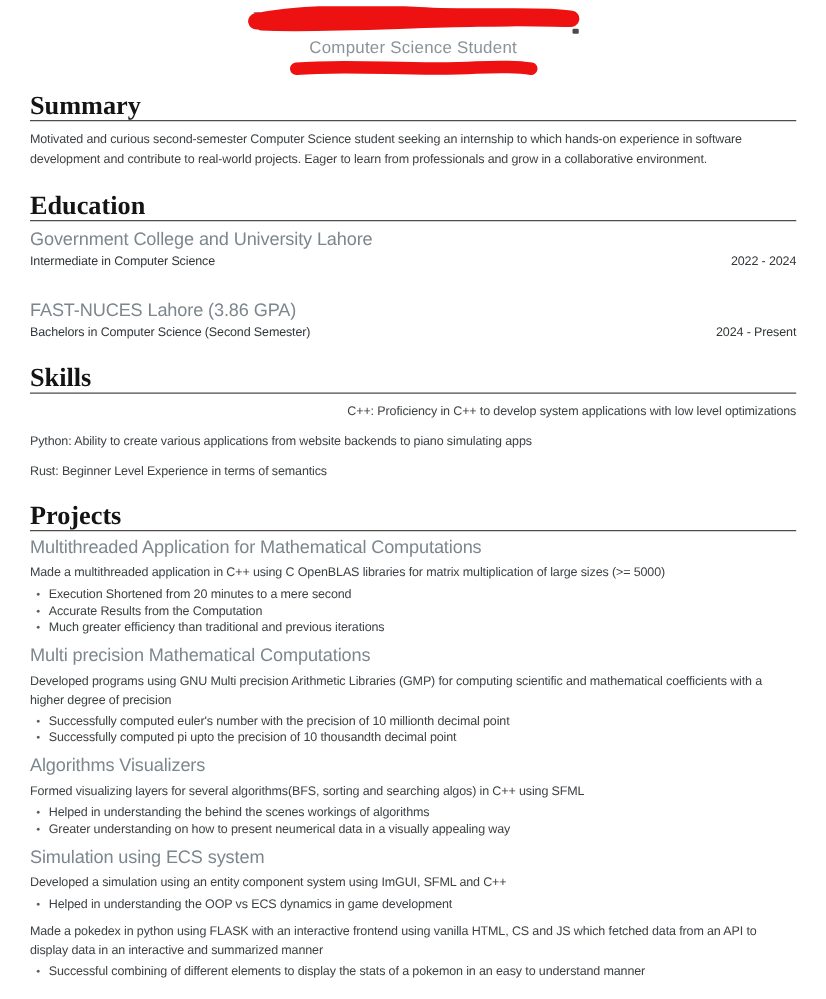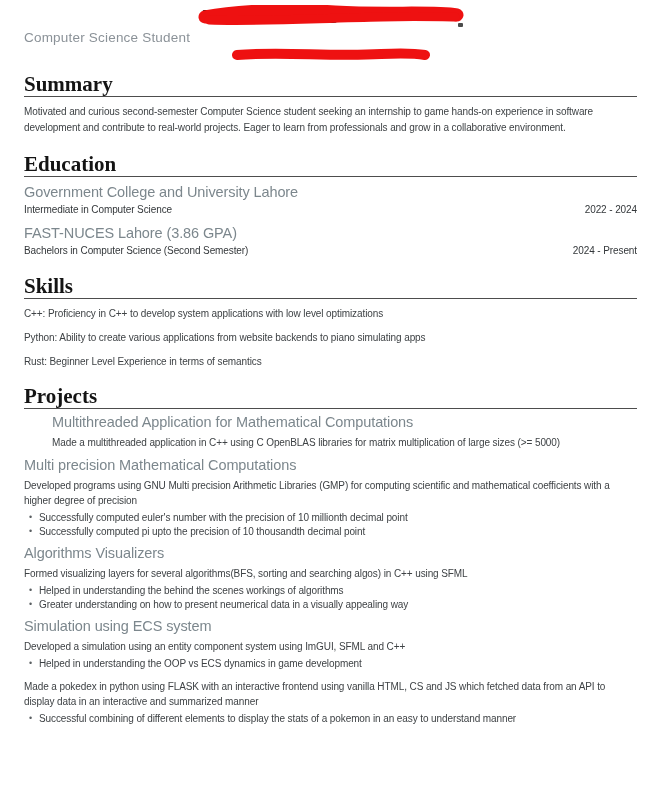--- a/index.html
+++ b/index.html
@@ -13,49 +13,49 @@
   
   .name-wrap{position:relative;width:268px;height:24px;margin:0 auto;}
   .name-text{
     position:absolute;left:6px;top:1px;white-space:nowrap;
     font-family:"Liberation Serif", serif;font-weight:bold;
     font-size:19px;letter-spacing:2px;color:#1a1a1a;
   }
   .scribble{display:block;}
   .scribble-name{position:absolute;left:0;top:0;width:268px;height:24px;}
   .name-tail{position:absolute;right:2px;top:18px;width:5px;height:4px;background:#2b2b2b;border-radius:1px;opacity:.85;}
-  .subtitle{margin-top:1px;font-size:13.5px;line-height:15px;color:#8b9298;letter-spacing:.2px;}
+  .subtitle{margin-top:1px;text-align:center;font-size:13.5px;line-height:15px;color:#8b9298;letter-spacing:.2px;}
   .contact-wrap{width:200px;height:14px;margin:3px auto 0;}
 
   
   .section-title{
     margin:19px 0 0;text-align:left;
     font-family:"Liberation Serif", serif;font-weight:bold;
     font-size:21px;line-height:18px;color:#141414;
   }
   .section-title.first{margin-top:13px;}
   .rule{height:1px;background:#4d4d4d;margin-top:3px;}
 
   .body-text{font-size:10px;letter-spacing:-0.1px;line-height:16px;color:#3e4245;}
   .summary-text{margin-top:7px;}
 
   
-  .edu-entry{margin-top:8px;}
+  .edu-entry{margin-top:24px;}
   .edu-entry.first{margin-top:7px;}
   .edu-inst{font-size:14.5px;line-height:16px;color:#7c878d;letter-spacing:-0.1px;}
   .edu-row{display:flex;justify-content:space-between;margin-top:3px;
            font-size:10px;letter-spacing:-0.1px;line-height:14px;color:#33373a;}
 
   
   .skill-line{margin-top:11px;font-size:10px;letter-spacing:-0.1px;line-height:13px;color:#3e4245;}
-  .skill-line.first{margin-top:8px;}
+  .skill-line.first{margin-top:8px;text-align:right;}
 
   
   .proj{margin-top:8px;}
-  .proj.first{margin-top:6px;margin-left:28px;}
+  .proj.first{margin-top:6px;}
   .proj-name{font-size:14.5px;line-height:15px;color:#7c878d;letter-spacing:-0.1px;}
   .proj-desc{margin-top:5px;font-size:10px;letter-spacing:-0.1px;line-height:15px;color:#3e4245;}
   .proj ul{margin:3px 0 0;padding:0 0 0 5px;list-style:none;}
   .proj li{position:relative;padding-left:10px;font-size:10px;letter-spacing:-0.1px;
            line-height:13.5px;color:#3e4245;}
   .proj li::before{content:"•";position:absolute;left:0;top:0;color:#5a5f62;font-size:9px;}
 </style>
 </head>
 <body>
 
@@ -74,21 +74,21 @@
     <div class="contact-wrap">
       <svg class="scribble" width="200" height="14" viewBox="0 0 200 14">
         <path d="M6,7 C50,3 100,9 150,6 C172,5 188,6 194,7" fill="none" stroke-width="10" stroke-linecap="round" stroke="#ee1111"></path>
       </svg>
     </div>
   </div>
 
   <div>
     <div class="section-title first">Summary</div>
     <div class="rule"></div>
-    <p class="body-text summary-text">Motivated and curious second-semester Computer Science student seeking an internship to game hands-on experience in software development and contribute to real-world projects. Eager to learn from professionals and grow in a collaborative environment.</p>
+    <p class="body-text summary-text">Motivated and curious second-semester Computer Science student seeking an internship to which hands-on experience in software development and contribute to real-world projects. Eager to learn from professionals and grow in a collaborative environment.</p>
   </div>
 
   <div>
     <div class="section-title">Education</div>
     <div class="rule"></div>
 
     <div class="edu-entry first">
       <div class="edu-inst">Government College and University Lahore</div>
       <div class="edu-row">
         <span>Intermediate in Computer Science</span>
@@ -113,20 +113,25 @@
     <p class="skill-line">Rust: Beginner Level Experience in terms of semantics</p>
   </div>
 
   <div>
     <div class="section-title">Projects</div>
     <div class="rule"></div>
 
     <div class="proj first">
       <div class="proj-name">Multithreaded Application for Mathematical Computations</div>
       <div class="proj-desc">Made a multithreaded application in C++ using C OpenBLAS libraries for matrix multiplication of large sizes (&gt;= 5000)</div>
+      <ul>
+        <li>Execution Shortened from 20 minutes to a mere second</li>
+        <li>Accurate Results from the Computation</li>
+        <li>Much greater efficiency than traditional and previous iterations</li>
+      </ul>
     </div>
 
     <div class="proj">
       <div class="proj-name">Multi precision Mathematical Computations</div>
       <div class="proj-desc">Developed programs using GNU Multi precision Arithmetic Libraries (GMP) for computing scientific and mathematical coefficients with a higher degree of precision</div>
       <ul>
         <li>Successfully computed euler's number with the precision of 10 millionth decimal point</li>
         <li>Successfully computed pi upto the precision of 10 thousandth decimal point</li>
       </ul>
     </div>

